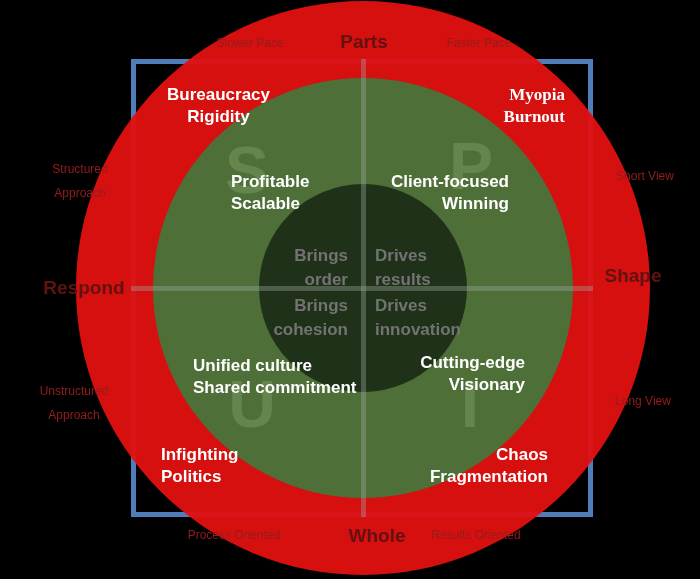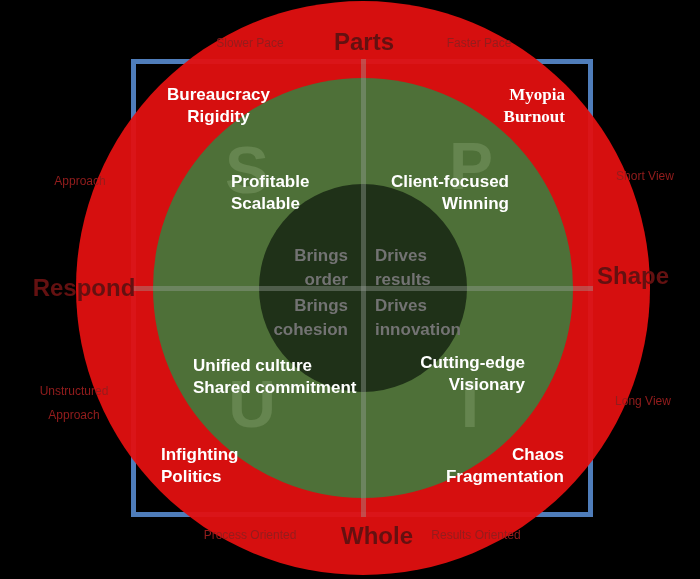--- a/index.html
+++ b/index.html
@@ -32,45 +32,45 @@
   
   .wlabel { position:absolute; color:#ffffff; font-weight:bold; font-size:17px; line-height:22px; }
   .wlabel .ln { display:block; }
   .pos-bureaucracy { left:167px;  top:84px;text-align:center;  }
   .pos-myopia      { right:135px; top:84px;  text-align:right;font-family:Liberation Serif, serif; }
   .pos-profitable  { left:231px;  top:171px; }
   .pos-client      { right:191px; top:171px; text-align:right; }
   .pos-unified     { left:193px;  top:355px; }
   .pos-cutting     { right:175px; top:352px; text-align:right; }
   .pos-infighting  { left:161px;  top:444px; }
-  .pos-chaos       { right:136px; top:444px; text-align:right; }
+  .pos-chaos       { right:152px; top:444px; text-align:right; }
   
   .corelabel { position:absolute; color:#737373; font-weight:bold; font-size:17px; line-height:24px; }
   .corelabel .ln { display:block; }
   .pos-order      { right:352px; top:244px; text-align:right; }
   .pos-results    { left:375px;  top:244px; }
   .pos-cohesion   { right:352px; top:294px; text-align:right; }
   .pos-innovation { left:375px;  top:294px; }
   
   .axis {
     position:absolute; transform:translate(-50%,-50%);
     color:#941d1d; font-size:12px; white-space:nowrap; text-align:center; line-height:24px;
   }
-  .axis.bold { color:#641111; font-weight:bold; font-size:24px; }
+  .axis.bold { color:#641111; font-weight:bold; font-size:19px; }
   .axis .ln { display:block; }
   .pos-slower       { left:250px; top:43px;  }
   .pos-parts        { left:364px; top:42px;  }
   .pos-faster       { left:479px; top:43px;  }
   .pos-structured   { left:80px;  top:181px; }
   .pos-respond      { left:84px;  top:288px; }
   .pos-unstructured { left:74px;  top:403px; }
   .pos-shortview    { left:645px; top:176px; }
   .pos-shape        { left:633px; top:276px; }
   .pos-longview     { left:643px; top:401px; }
-  .pos-process      { left:250px; top:535px; }
+  .pos-process      { left:234px; top:535px; }
   .pos-whole        { left:363px; top:536px;margin-left:14px; }
   .pos-results-or   { left:476px; top:535px; }
 </style>
 </head>
 <body>
 
 <div class="stage">
 
   <div class="frame"></div>
 
@@ -135,20 +135,21 @@
   <div class="corelabel pos-innovation">
     <span class="ln">Drives</span>
     <span class="ln">innovation</span>
   </div>
 
   <div class="axis pos-slower">Slower Pace</div>
   <div class="axis bold pos-parts">Parts</div>
   <div class="axis pos-faster">Faster Pace</div>
 
   <div class="axis pos-structured">
+    <span class="ln">Structured</span>
     <span class="ln">Approach</span>
   </div>
   <div class="axis bold pos-respond">Respond</div>
   <div class="axis pos-unstructured">
     <span class="ln">Unstructured</span>
     <span class="ln">Approach</span>
   </div>
 
   <div class="axis pos-shortview">Short View</div>
   <div class="axis bold pos-shape">Shape</div>

